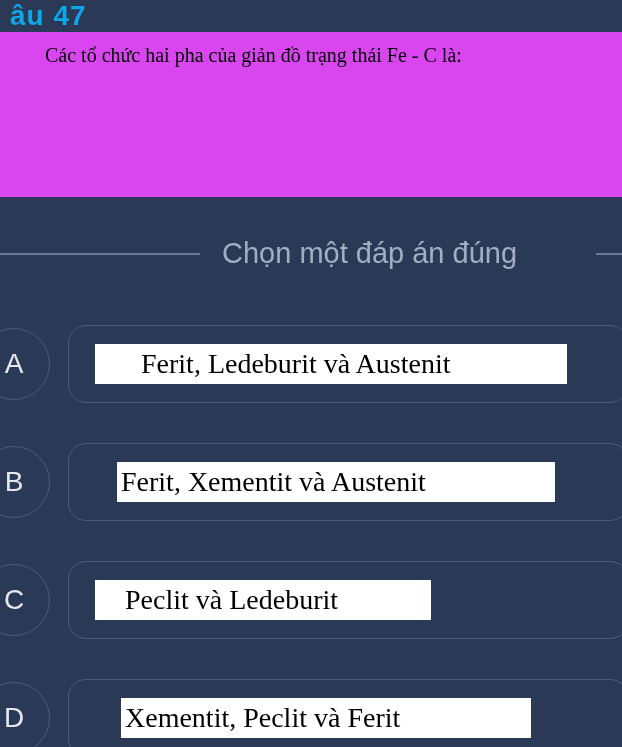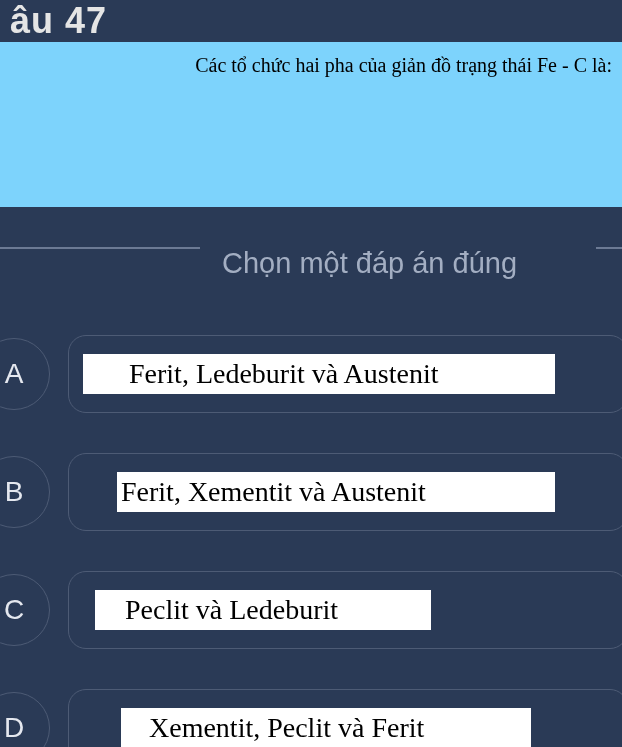--- a/index.html
+++ b/index.html
@@ -12,44 +12,43 @@
     height: 747px;
     background: #2a3a56;
     font-family: Arial, sans-serif;
     overflow: hidden;
   }
   .header-bar {
     background: #2a3a56;
     padding: 0 10px;
   }
   .question-number {
-    font-size: 36px;
+    font-size: 28px;
     font-weight: bold;
-    color: #e5e5e5;
+    color: #0ea5e9;
     letter-spacing: 1px;
   }
   .question-box {
-    background: #7dd3fc;
+    background: #d946ef;
     padding: 12px 10px 130px 10px;
     margin-bottom: 0;
-    text-align: right;
   }
   .question-text {
     font-family: "Times New Roman", serif;
     font-size: 20px;
     color: #000;
     padding-left: 35px;
   }
   .main-area {
     background: #2a3a56;
     padding: 40px 0 0 0;
   }
   .instruction-row {
     display: flex;
-    align-items: flex-start;
+    align-items: center;
     padding: 0 0 0 0;
     margin-bottom: 55px;
   }
   .line-left {
     height: 2px;
     width: 200px;
     background: #6c7a94;
     margin-right: 22px;
   }
   .instruction-text {
@@ -97,24 +96,24 @@
     align-items: center;
   }
   .option-text-strip {
     background: #ffffff;
     font-family: "Times New Roman", serif;
     font-size: 28px;
     color: #000;
     padding: 4px 8px 4px 14px;
     white-space: nowrap;
   }
-  .strip-a { margin-left: 0; padding-left: 46px; width: 472px; }
+  .strip-a { margin-left: 12px; padding-left: 46px; width: 472px; }
   .strip-b { margin-left: 34px; padding-left: 4px; width: 438px; }
   .strip-c { margin-left: 12px; padding-left: 30px; width: 336px; }
-  .strip-d { margin-left: 38px; padding-left: 28px; width: 410px; }
+  .strip-d { margin-left: 38px; padding-left: 4px; width: 410px; }
 </style>
 </head>
 <body>
 
 <div class="header-bar">
   <div class="question-number">âu 47</div>
 </div>
 
 <div class="question-box">
   <div class="question-text">Các tổ chức hai pha của giản đồ trạng thái Fe - C là:</div>

